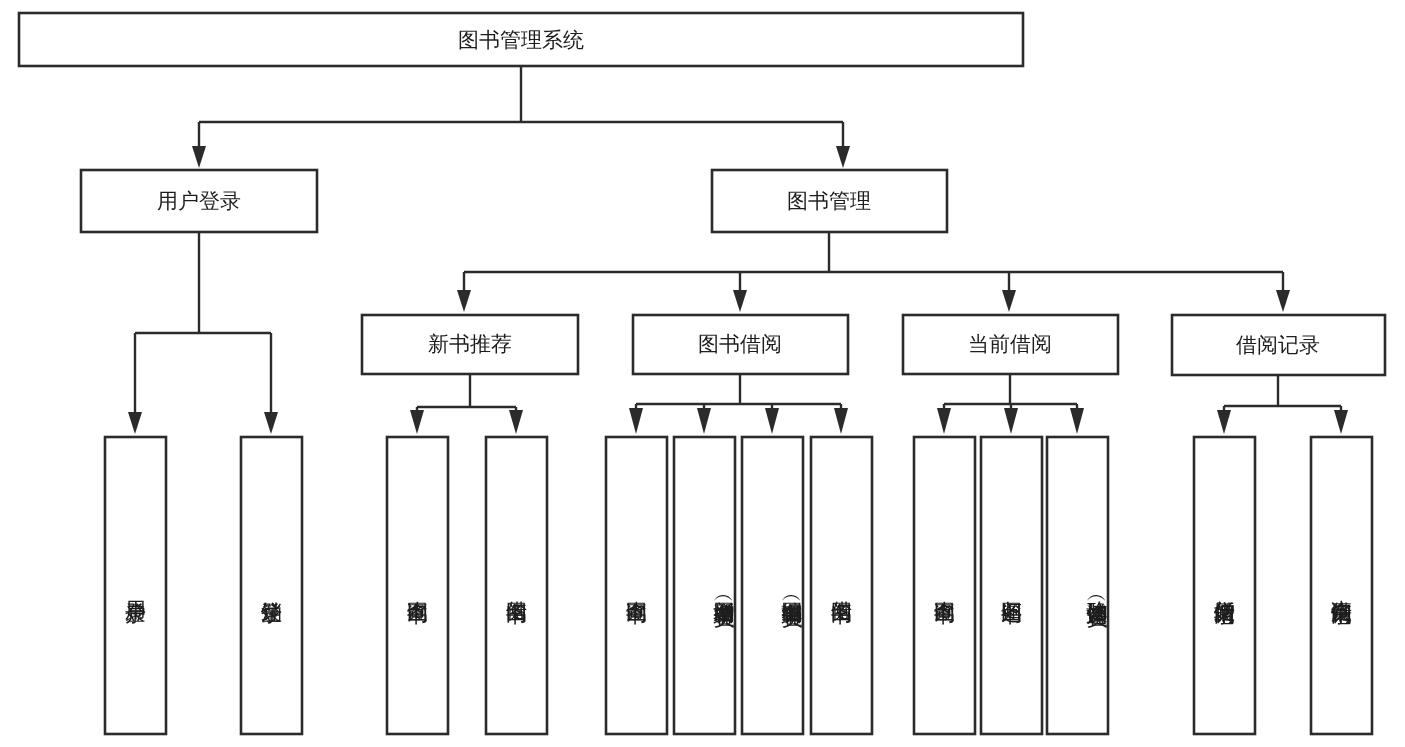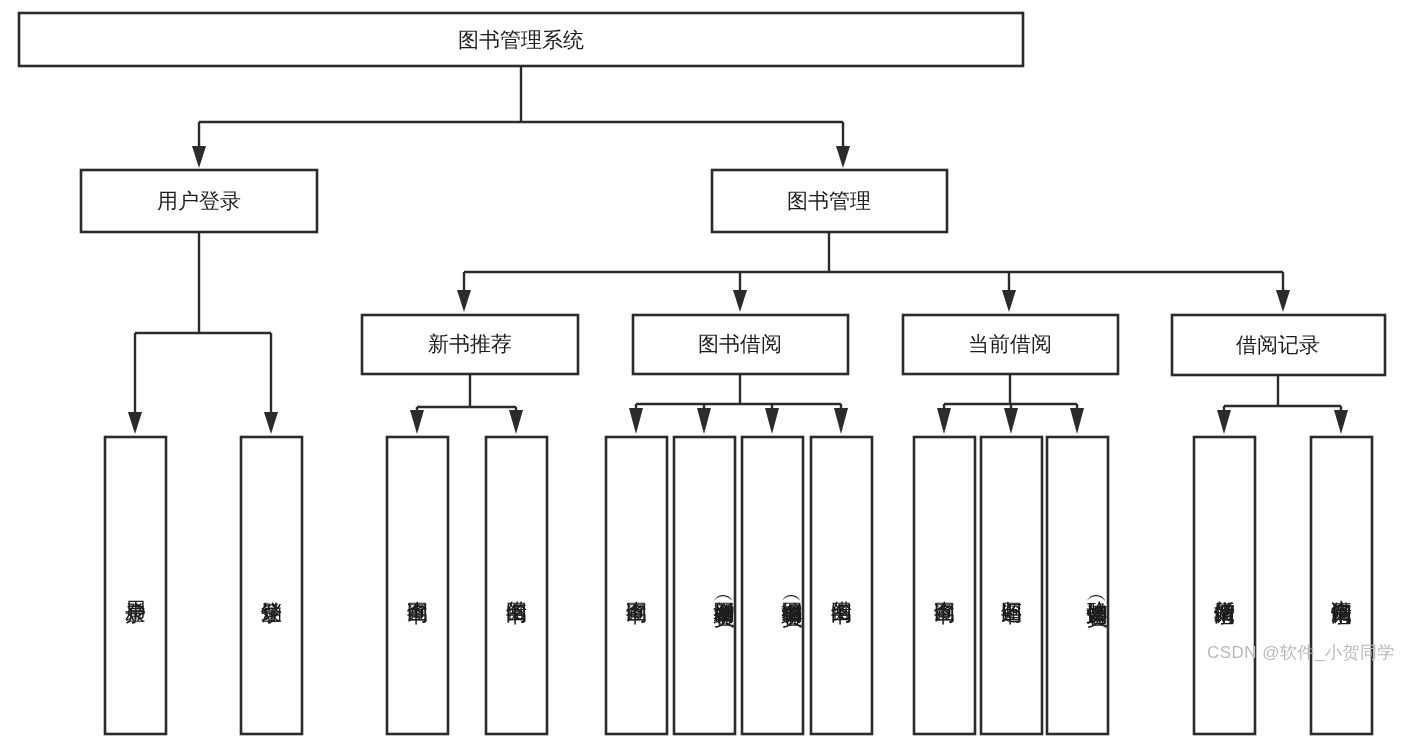--- a/index.html
+++ b/index.html
@@ -223,14 +223,13 @@
   <div class="leaf-label" style="left:742px; top:442px; width:61px; height:292px;">编辑图书（管理员）</div>
   <div class="leaf-label centered" style="left:811px; top:437px; width:61px; height:297px;">借阅图书</div>
 
   <div class="leaf-label centered" style="left:914px; top:437px; width:61px; height:297px;">查询图书</div>
   <div class="leaf-label centered" style="left:981px; top:437px; width:61px; height:297px;">归还图书</div>
   <div class="leaf-label" style="left:1047px; top:442px; width:61px; height:292px;">确认归还（管理员）</div>
 
   <div class="leaf-label centered" style="left:1194px; top:437px; width:61px; height:297px;">新增借阅记录</div>
   <div class="leaf-label centered" style="left:1311px; top:437px; width:61px; height:297px;">查询借阅记录</div>
 
-  <div class="watermark">CSDN @软件_小贺同学</div>
 </div>
 
 </body></html>

